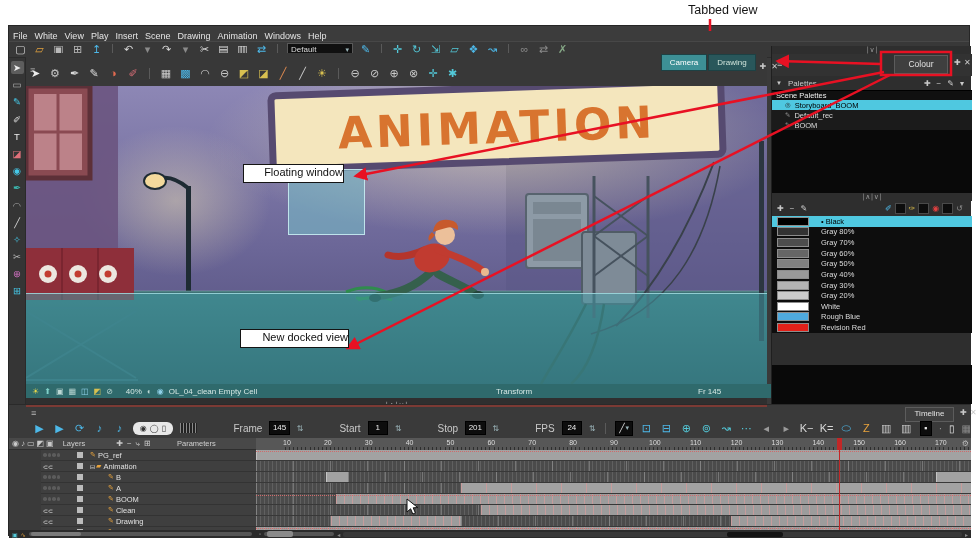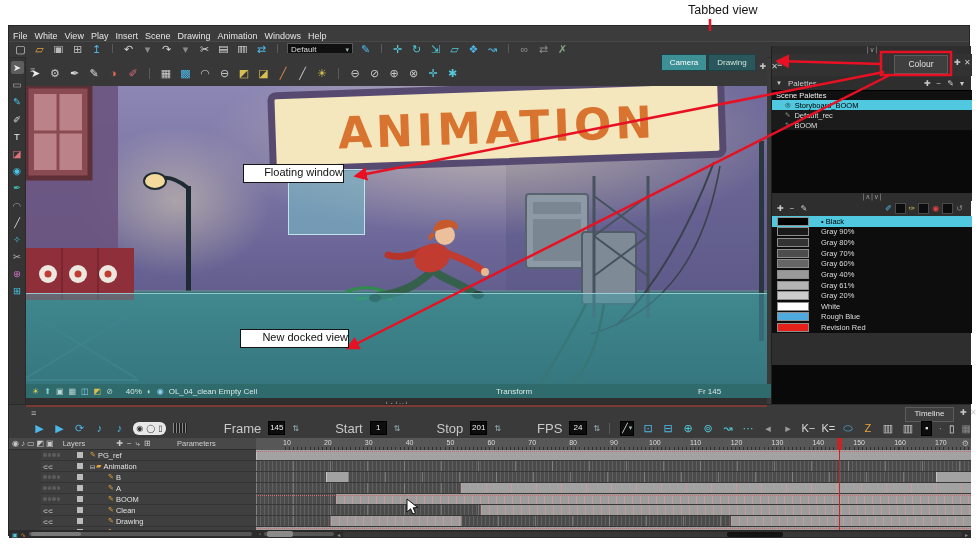--- a/index.html
+++ b/index.html
@@ -56,21 +56,21 @@
   .clr-row.sel{background:#4fc8e0;color:#000;}
   .rp-black2{left:0;top:319px;width:200px;height:39px;background:#090909;}
   
   .timeline{left:0;top:378px;width:962px;height:133px;background:#3a3a3a;border-top:1px solid #2a2a2a;}
   .tl-redstrip{left:17px;top:0;width:741px;height:2px;background:#7c3a34;}
   .tl-top{left:0;top:2px;width:962px;height:11px;}
   .tl-tab{position:absolute;left:896px;top:0;width:47px;height:13px;background:#3f3f3f;border:1px solid #5c5c5c;color:#e2e2e2;font-size:8px;text-align:center;line-height:12px;}
   .tl-playback{left:0;top:13px;width:962px;height:20px;display:flex;align-items:center;gap:7px;padding-left:24px;font-size:10px;}
   .jog{width:52px;height:13px;background:#e8e8e8;border-radius:6px;color:#333;font-size:8px;display:flex;align-items:center;justify-content:center;gap:3px;}
   .shuttle{width:22px;height:10px;background:repeating-linear-gradient(90deg,#888 0 1px,#222 1px 3px);}
-  .flab{color:#c9c9c9;font-size:13px;padding-left:30px;}
+  .flab{color:#c9c9c9;font-size:10px;padding-left:30px;}
   .fbox{background:#0d0d0d;border:1px solid #000;color:#ececec;font-size:8px;width:24px;height:12px;text-align:center;line-height:12px;}
   .spin{color:#9ab3b8;font-size:8px;letter-spacing:-1px;}
   .penbox{width:20px;height:13px;background:#0d0d0d;border:1px solid #000;color:#ddd;font-size:9px;display:flex;align-items:center;justify-content:center;gap:1px;}
   .blacksel{width:13px;height:13px;background:#0d0d0d;color:#ececec;text-align:center;line-height:13px;font-size:9px;border:1px solid #000;}
   
   .tl-lhdr{left:0;top:33px;width:247px;height:12px;background:#484848;display:flex;align-items:center;gap:3px;font-size:7.5px;color:#cfcfcf;padding-left:3px;border-bottom:1px solid #2e2e2e;}
   .lh-param{position:absolute;left:168px;color:#cfcfcf;}
   .lrows{left:0;top:45px;width:247px;margin-left:32px;}
   .lrow{height:10px;background:#3f3f3f;border-bottom:1px solid #333;display:flex;align-items:center;font-size:7.5px;color:#e0e0e0;}
   .lrow .tg{width:33px;display:flex;align-items:center;gap:1px;padding-left:2px;}
@@ -384,42 +384,42 @@
             <span class="chip"></span>
             <span class="csi" style="color: rgb(138, 138, 138);">↺</span>
           </span>
         </div>
       <div class="ab clr-list" id="clrList">
           <div class="clr-row sel">
             <span class="sw" style="background: rgb(0, 0, 0);"></span>
             <span class="nm">• Black</span>
           </div>
           <div class="clr-row">
-            <span class="sw" style="background: rgb(26, 26, 26);"></span>
-            <span class="nm">Gray 90%</span>
-          </div>
-          <div class="clr-row">
             <span class="sw" style="background: rgb(51, 51, 51);"></span>
             <span class="nm">Gray 80%</span>
           </div>
           <div class="clr-row">
             <span class="sw" style="background: rgb(77, 77, 77);"></span>
             <span class="nm">Gray 70%</span>
           </div>
           <div class="clr-row">
             <span class="sw" style="background: rgb(102, 102, 102);"></span>
             <span class="nm">Gray 60%</span>
           </div>
           <div class="clr-row">
+            <span class="sw" style="background: rgb(128, 128, 128);"></span>
+            <span class="nm">Gray 50%</span>
+          </div>
+          <div class="clr-row">
             <span class="sw" style="background: rgb(153, 153, 153);"></span>
             <span class="nm">Gray 40%</span>
           </div>
           <div class="clr-row">
             <span class="sw" style="background: rgb(179, 179, 179);"></span>
-            <span class="nm">Gray 61%</span>
+            <span class="nm">Gray 30%</span>
           </div>
           <div class="clr-row">
             <span class="sw" style="background: rgb(204, 204, 204);"></span>
             <span class="nm">Gray 20%</span>
           </div>
           <div class="clr-row">
             <span class="sw" style="background: rgb(255, 255, 255);"></span>
             <span class="nm">White</span>
           </div>
           <div class="clr-row">

